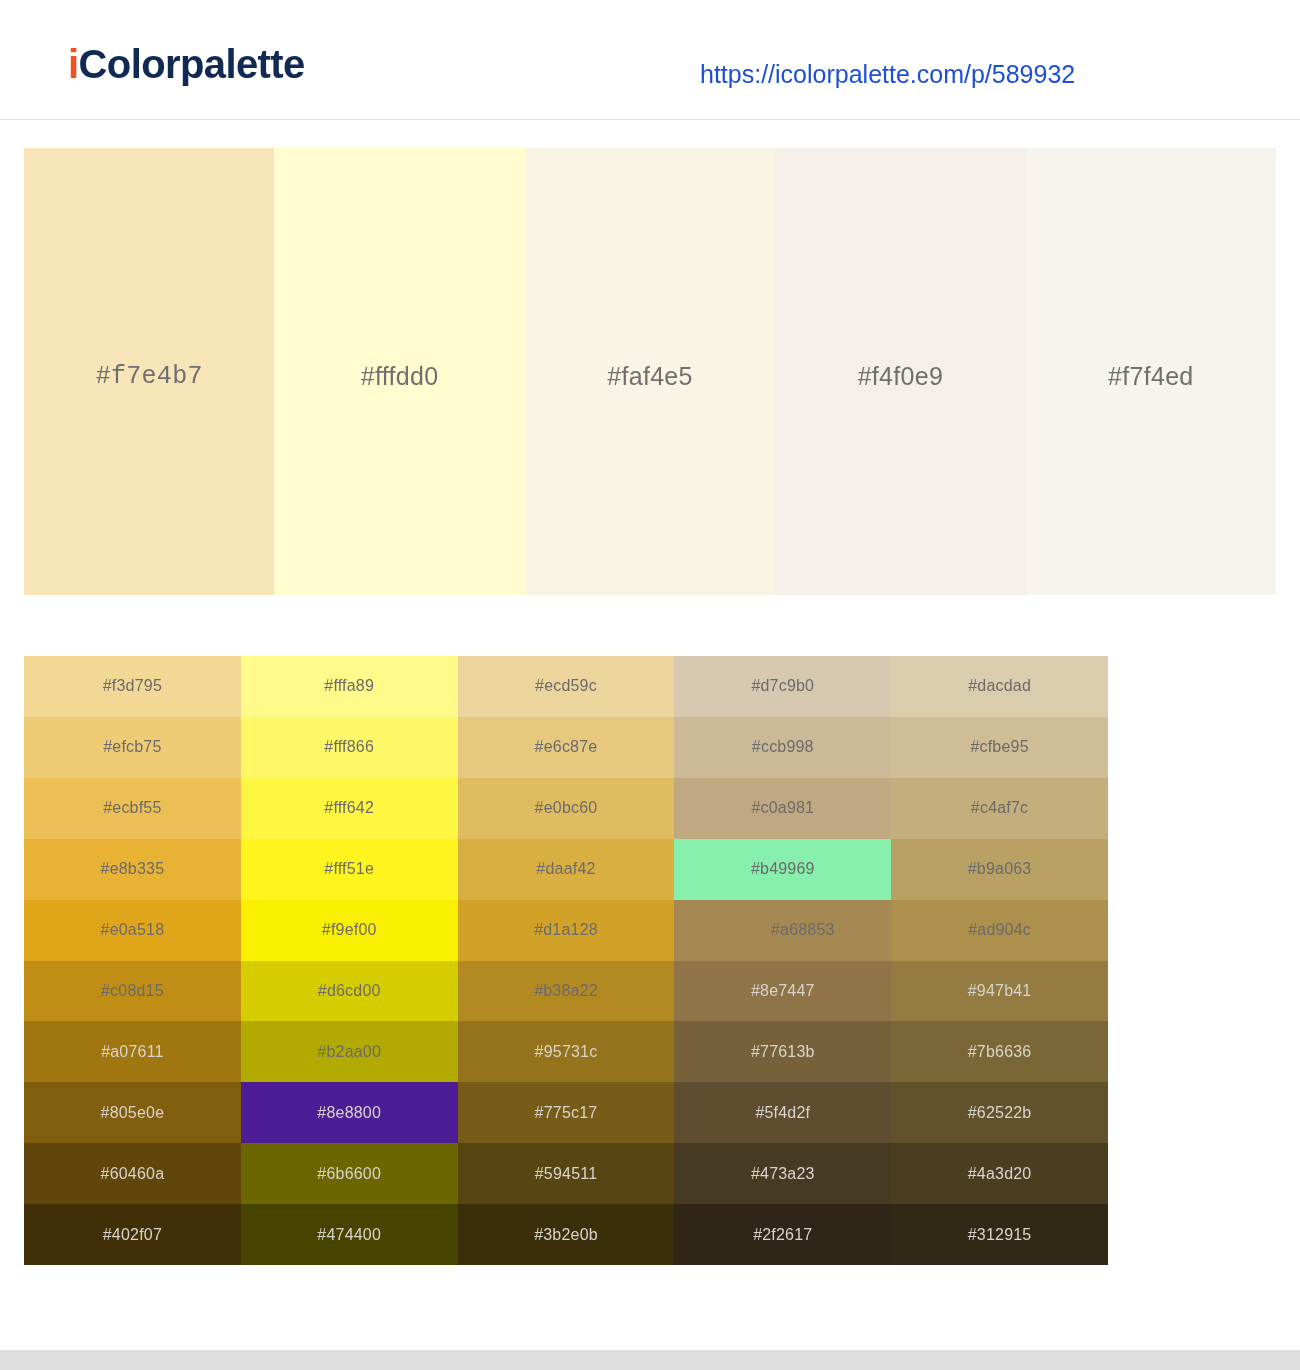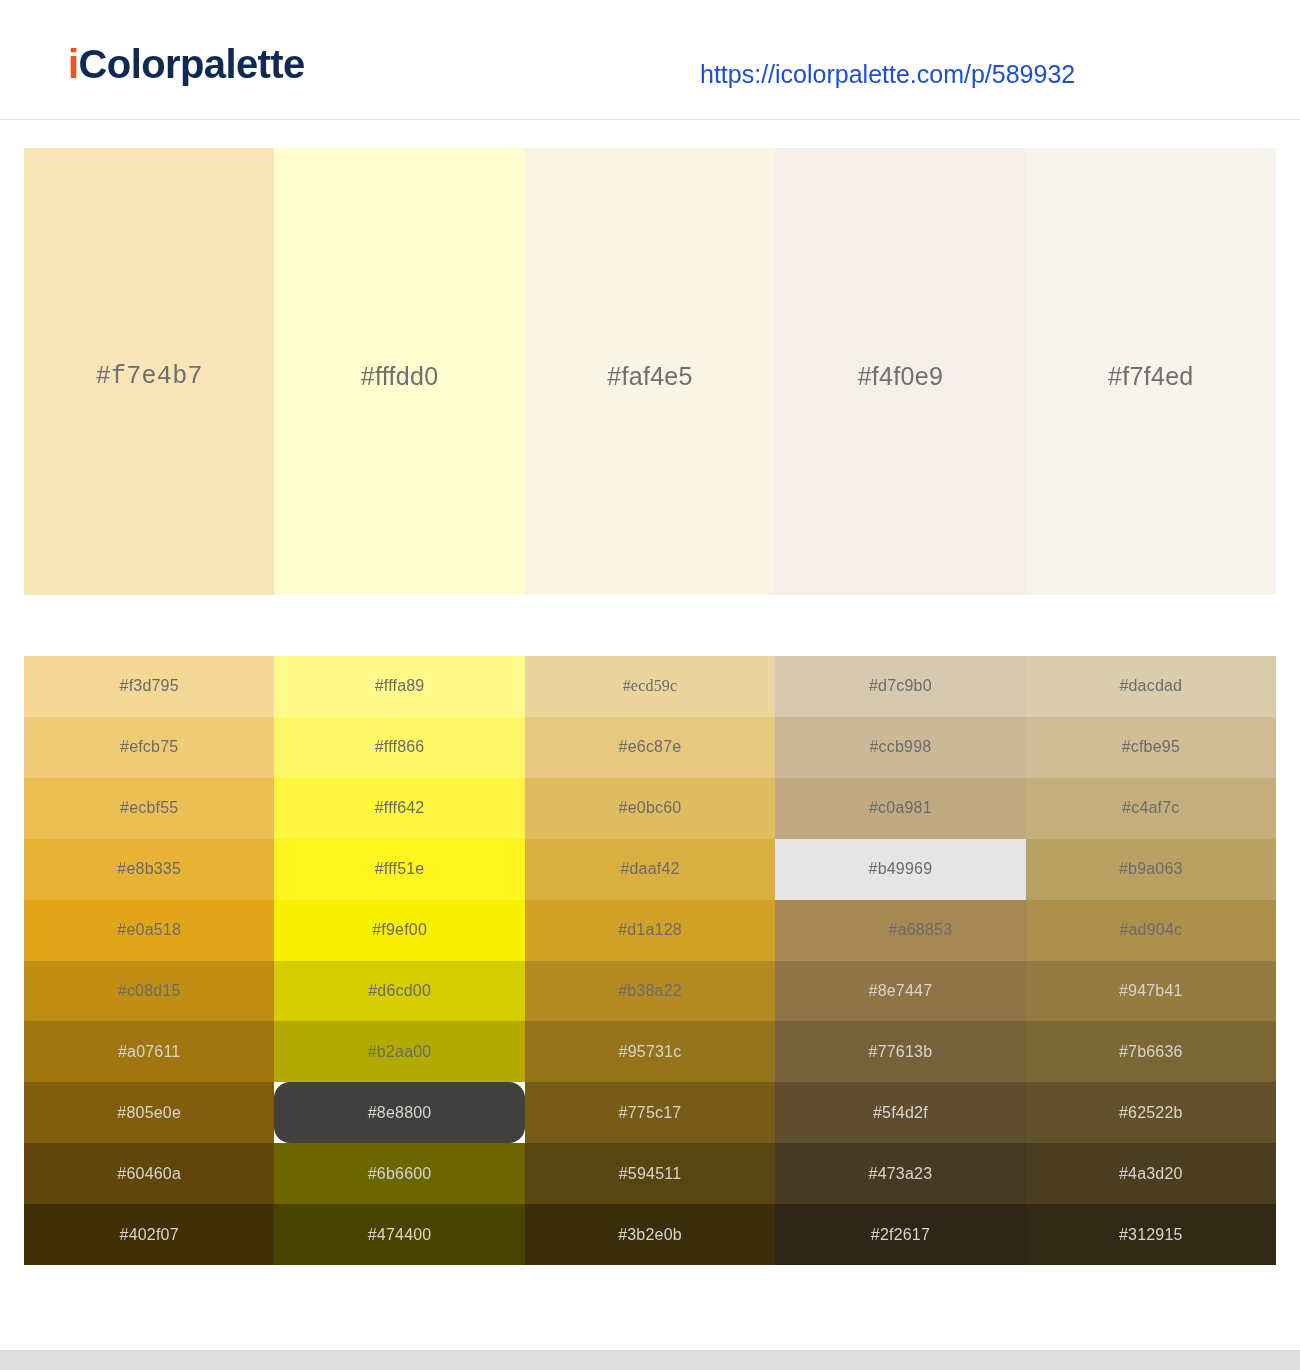--- a/index.html
+++ b/index.html
@@ -72,21 +72,21 @@
     letter-spacing: 0.3px;
     margin-top: 10px;
     user-select: text;
   }
 
   
   .shades-panel {
     position: absolute;
     left: 24px;
     top: 656px;
-    width: 1252px;
+    width: 1084px;
     height: 609px;
     display: flex;
   }
   .shade-column {
     flex: 1 1 0;
     display: flex;
     flex-direction: column;
   }
   .shade-cell {
     flex: 1 1 0;
@@ -188,32 +188,32 @@
       </div>
       <div class="shade-cell light" style="background: rgb(249, 239, 0);">
         <span class="hex-label">#f9ef00</span>
       </div>
       <div class="shade-cell light" style="background: rgb(214, 205, 0);">
         <span class="hex-label">#d6cd00</span>
       </div>
       <div class="shade-cell light" style="background: rgb(178, 170, 0);">
         <span class="hex-label">#b2aa00</span>
       </div>
-      <div class="shade-cell dark" style="background: #404040; border-radius: 16px;">
+      <div class="shade-cell dark" style="background: #4c1d95;">
         <span class="hex-label">#8e8800</span>
       </div>
       <div class="shade-cell dark" style="background: rgb(107, 102, 0);">
         <span class="hex-label">#6b6600</span>
       </div>
       <div class="shade-cell dark" style="background: rgb(71, 68, 0);">
         <span class="hex-label">#474400</span>
       </div>
     </div>
     <div class="shade-column">
-      <div class="shade-cell light" style="background: rgb(236, 213, 156); font-family: Liberation Serif, serif;">
+      <div class="shade-cell light" style="background: rgb(236, 213, 156);">
         <span class="hex-label">#ecd59c</span>
       </div>
       <div class="shade-cell light" style="background: rgb(230, 200, 126);">
         <span class="hex-label">#e6c87e</span>
       </div>
       <div class="shade-cell light" style="background: rgb(224, 188, 96);">
         <span class="hex-label">#e0bc60</span>
       </div>
       <div class="shade-cell light" style="background: rgb(218, 175, 66);">
         <span class="hex-label">#daaf42</span>
@@ -240,21 +240,21 @@
     <div class="shade-column">
       <div class="shade-cell light" style="background: rgb(215, 201, 176);">
         <span class="hex-label">#d7c9b0</span>
       </div>
       <div class="shade-cell light" style="background: rgb(204, 185, 152);">
         <span class="hex-label">#ccb998</span>
       </div>
       <div class="shade-cell light" style="background: rgb(192, 169, 129);">
         <span class="hex-label">#c0a981</span>
       </div>
-      <div class="shade-cell light" style="background: #e5e5e5;">
+      <div class="shade-cell light" style="background: #86efac;">
         <span class="hex-label">#b49969</span>
       </div>
       <div class="shade-cell light" style="background: rgb(166, 136, 83); padding-left: 40px;">
         <span class="hex-label">#a68853</span>
       </div>
       <div class="shade-cell dark" style="background: rgb(142, 116, 71);">
         <span class="hex-label">#8e7447</span>
       </div>
       <div class="shade-cell dark" style="background: rgb(119, 97, 59);">
         <span class="hex-label">#77613b</span>

